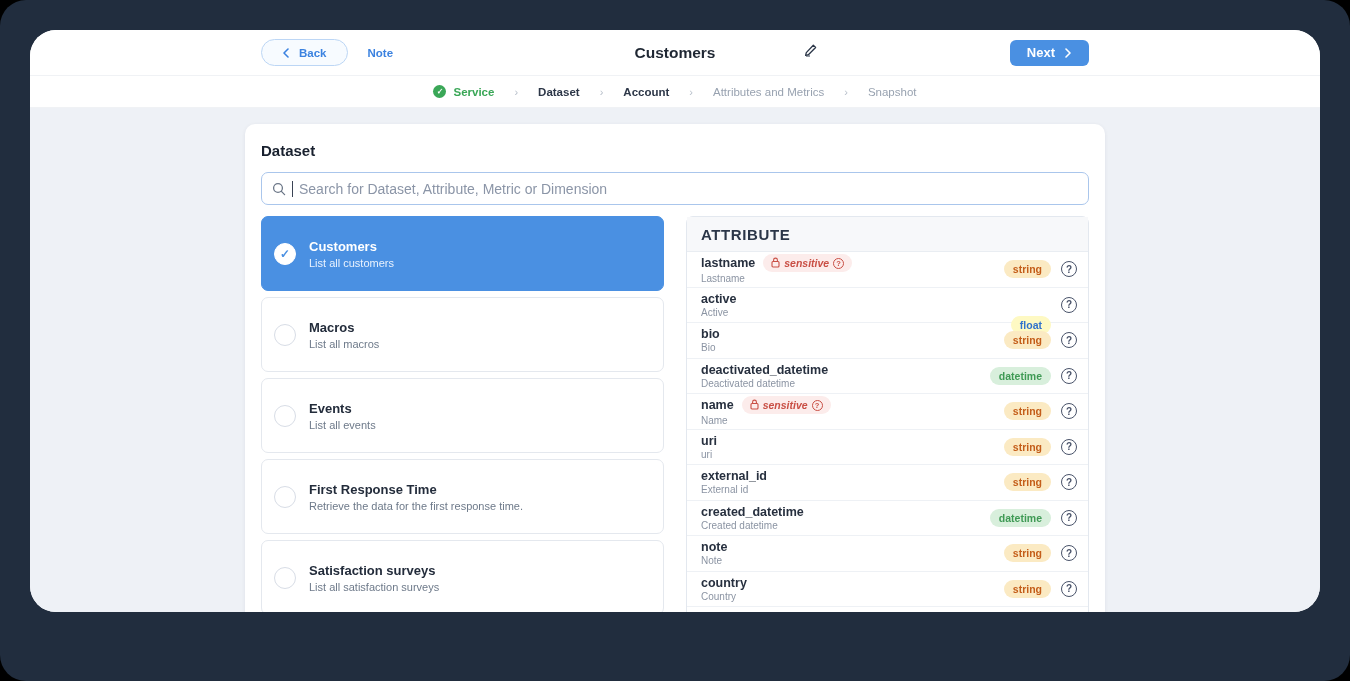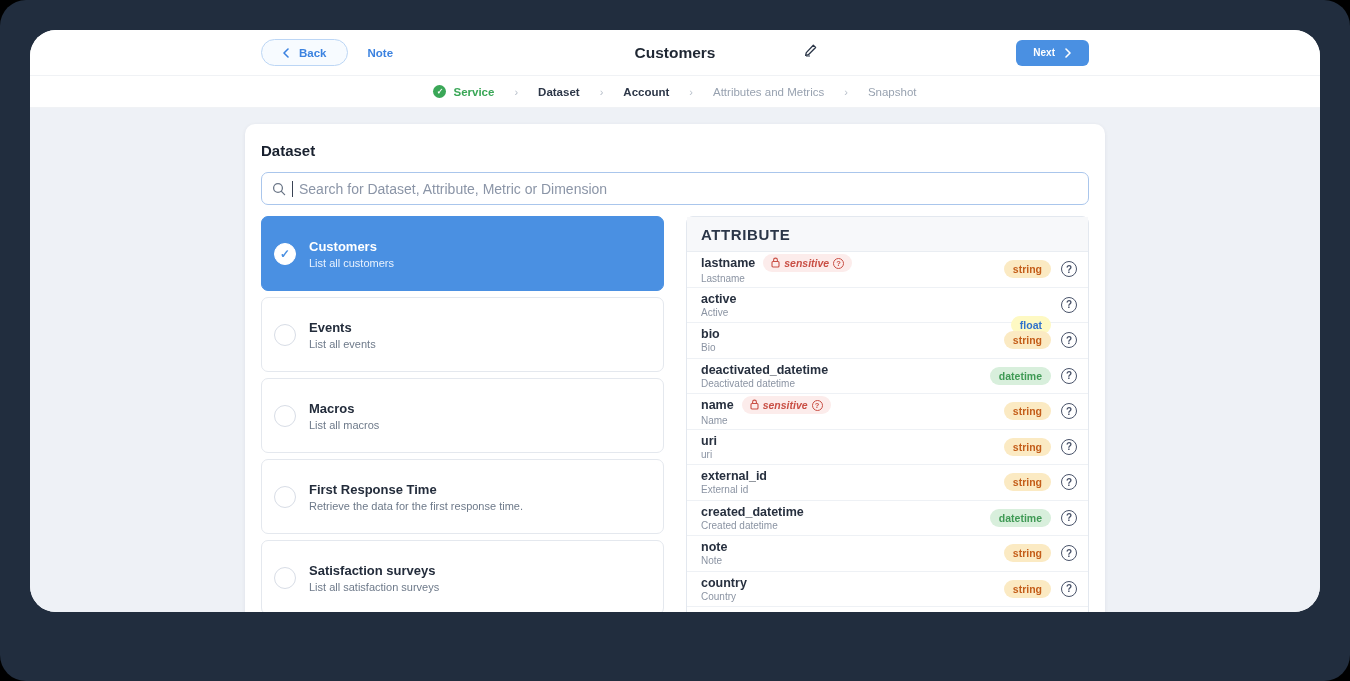--- a/index.html
+++ b/index.html
@@ -8,21 +8,21 @@
   .stage { position:relative; width:1350px; height:681px; background:#000; overflow:hidden; }
   .frame { position:absolute; inset:0; background:#212d3e; border-radius:26px; }
   .window { position:absolute; left:30px; top:30px; width:1290px; height:582px; background:#fff; border-radius:26px; overflow:hidden; }
 
   
   .topbar { position:relative; height:46px; display:flex; align-items:center; padding:0 231px; border-bottom:1px solid #f0f2f5; background:#fff; }
   .back-btn { height:27px; padding:0 20px; border:1px solid #bcd6f5; background:#f7fbff; color:#3b82e0; border-radius:15px; font-size:11.5px; font-weight:700; display:inline-flex; align-items:center; gap:9px; cursor:pointer; font-family:inherit; }
   .exit-link { margin-left:20px; color:#3b82e0; font-size:11.5px; font-weight:700; cursor:pointer; background:none; border:none; font-family:inherit; }
   .win-title { position:absolute; left:0; right:0; top:0; height:46px; display:flex; align-items:center; justify-content:center; font-size:15.5px; font-weight:700; color:#1f2733; pointer-events:none; }
   .pencil { position:absolute; left:calc(50% + 128px); top:13px; cursor:pointer; }
-  .next-btn { margin-left:auto; height:26px; padding:0 17px; background:#4a90e2; border:none; color:#fff; border-radius:6px; font-size:10px; font-weight:700; display:inline-flex; align-items:center; gap:9px; cursor:pointer; font-family:inherit; }
+  .next-btn { margin-left:auto; height:26px; padding:0 17px; background:#4a90e2; border:none; color:#fff; border-radius:6px; font-size:13px; font-weight:700; display:inline-flex; align-items:center; gap:9px; cursor:pointer; font-family:inherit; }
 
   
   .crumbbar { height:32px; display:flex; align-items:center; justify-content:center; gap:0; border-bottom:1px solid #f0f2f5; background:#fff; }
   .crumb { display:inline-flex; align-items:center; gap:7px; font-size:11.5px; cursor:pointer; }
   .crumb.complete { color:#3aa757; font-weight:700; }
   .crumb.current { color:#2d3748; font-weight:700; }
   .crumb.upcoming { color:#98a2b0; font-weight:400; }
   .crumb-sep { color:#b7bfca; font-size:11px; margin:0 20px; }
   .crumb-check { width:13px; height:13px; border-radius:50%; background:#3aa757; color:#fff; font-size:8px; display:inline-flex; align-items:center; justify-content:center; }
 
@@ -134,29 +134,29 @@
                 <div class="card selected">
                   <span class="radio">✓</span>
                   <div class="card-text">
                     <div class="card-title">Customers</div>
                     <div class="card-desc">List all customers</div>
                   </div>
                 </div>
                 <div class="card">
                   <span class="radio"></span>
                   <div class="card-text">
+                    <div class="card-title">Macros</div>
+                    <div class="card-desc">List all macros</div>
+                  </div>
+                </div>
+                <div class="card">
+                  <span class="radio"></span>
+                  <div class="card-text">
                     <div class="card-title">Events</div>
                     <div class="card-desc">List all events</div>
-                  </div>
-                </div>
-                <div class="card">
-                  <span class="radio"></span>
-                  <div class="card-text">
-                    <div class="card-title">Macros</div>
-                    <div class="card-desc">List all macros</div>
                   </div>
                 </div>
                 <div class="card">
                   <span class="radio"></span>
                   <div class="card-text">
                     <div class="card-title">First Response Time</div>
                     <div class="card-desc">Retrieve the data for the first response time.</div>
                   </div>
                 </div>
                 <div class="card">

